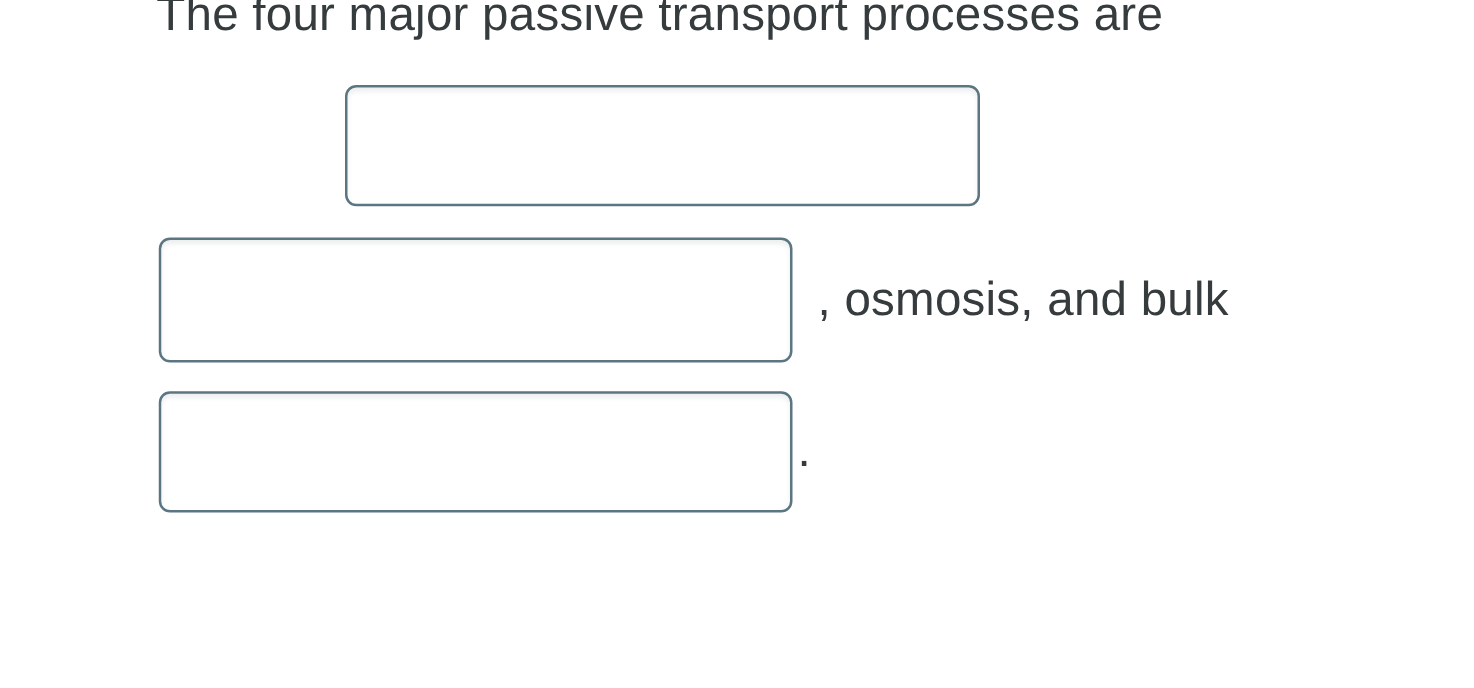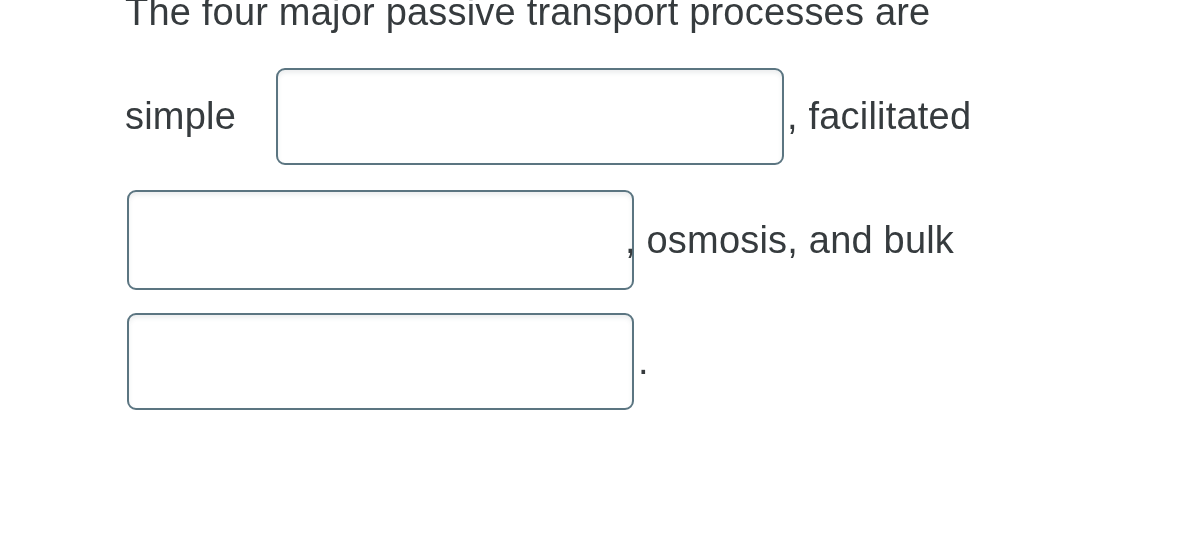--- a/index.html
+++ b/index.html
@@ -47,35 +47,33 @@
     font-size: 34px;
     color: #363b3e;
     padding: 0 14px;
   }
   #blank-1 { left: 242px; top: 68px;  width: 508px; height: 97px; }
   #blank-2 { left: 93px;  top: 190px; width: 507px; height: 100px; }
   #blank-3 { left: 93px;  top: 313px; width: 507px; height: 97px; }
 
   #text-simple      { left: 91px;  }
   #text-facilitated { left: 753px; }
-  #text-osmosis     { left: 591px; text-align: center; }
+  #text-osmosis     { left: 620px; text-align: center; }
   #text-period      { left: 604px; }
 </style>
 </head>
 <body>
 
 <div class="question-area">
 
   <div class="q-text line1">The four major passive transport processes are</div>
 
-  <span id="text-simple" class="q-text beside-row2">simple</span>
 
   <input id="blank-1" class="blank-input" type="text" value="" style="">
 
-  <span id="text-facilitated" class="q-text beside-row2">, facilitated</span>
 
   <input id="blank-2" class="blank-input" type="text" value="" style="">
 
   <span id="text-osmosis" class="q-text beside-row3">, osmosis, and bulk</span>
 
   <input id="blank-3" class="blank-input" type="text" value="" style="">
 
   <span id="text-period" class="q-text beside-row4">.</span>
 
 </div>

